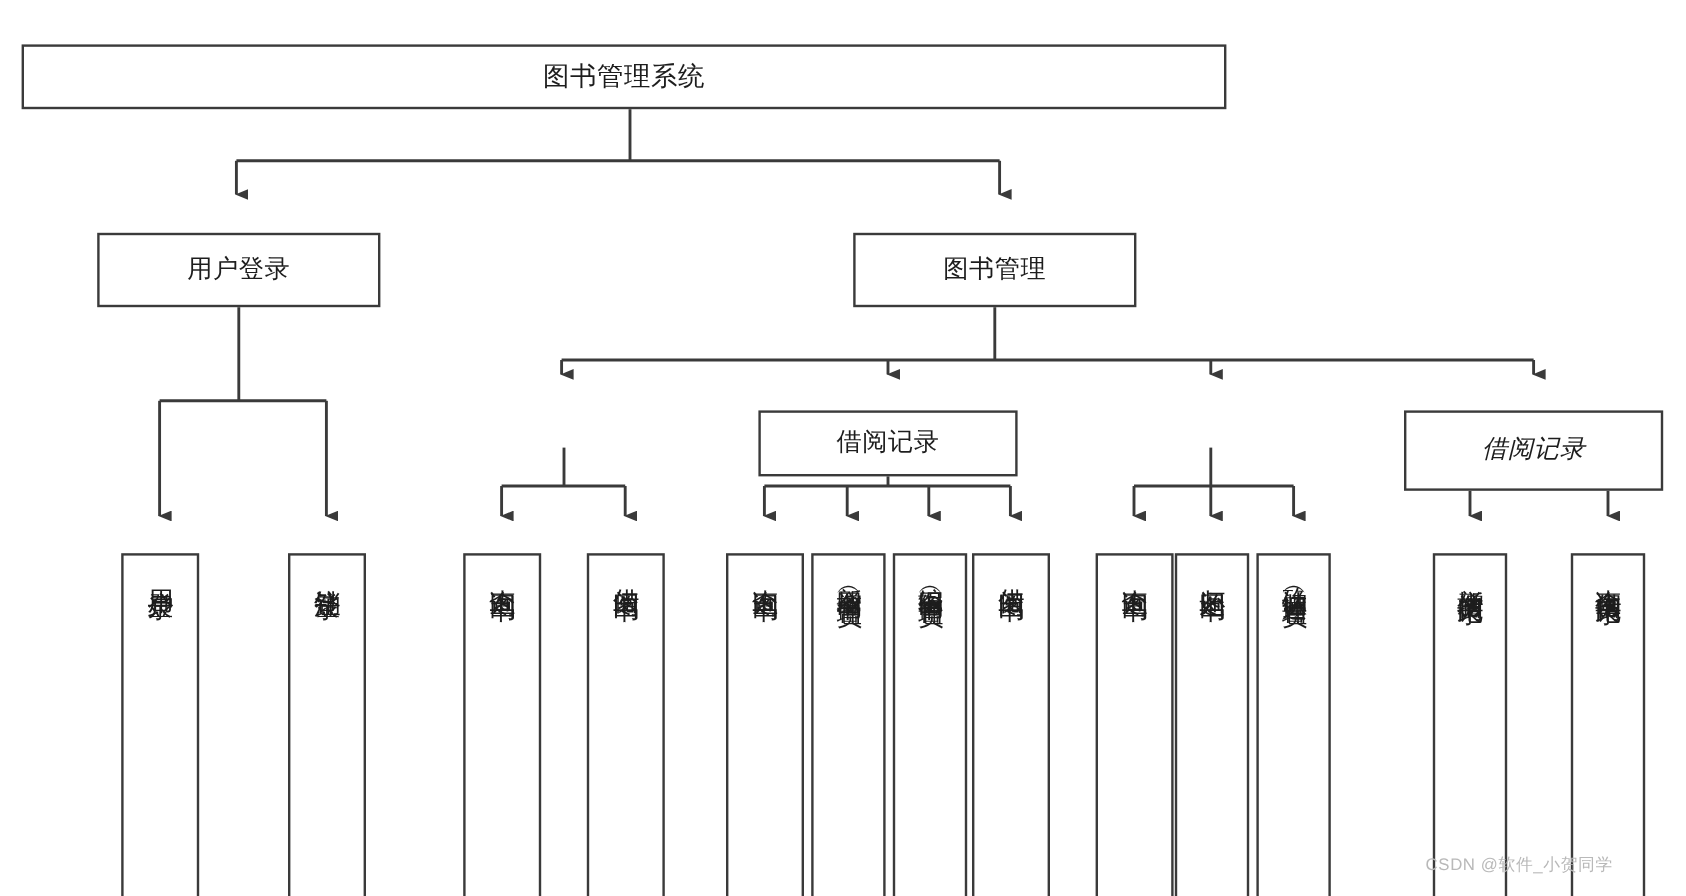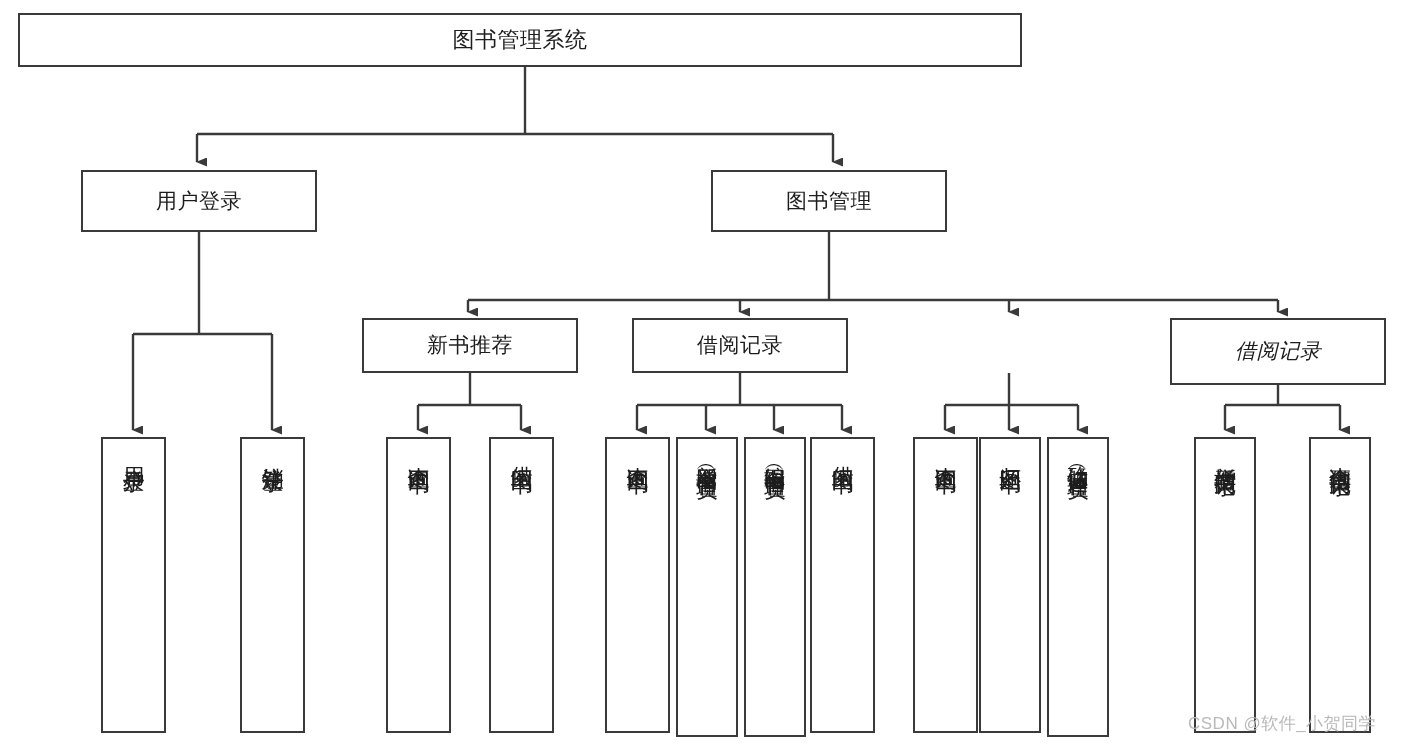--- a/index.html
+++ b/index.html
@@ -13,20 +13,21 @@
 
   .node{
     position:absolute;
     box-sizing:border-box;
     background:#ffffff;
     border:2px solid #3a3a3a;
     display:flex;
     align-items:center;
     justify-content:center;
     color:#1d1d1d;
+    margin-top:24px;
   }
   .node .lbl{
     display:block;
     text-align:center;
     line-height:1.18;
     letter-spacing:0.5px;
     white-space:pre;
   }
   .h-node .lbl{font-size:21px;}
   .root .lbl{font-size:22px;}
@@ -36,21 +37,21 @@
     text-orientation:upright;
     font-size:22px;
     line-height:1.12;
     letter-spacing:2px;
   }
   .v-node.tall .lbl{font-size:21px;}
 
   #watermark{
     position:absolute;
     left:1188px;top:712px;
-    font-size:17px;
+    font-size:14px;
     color:#b9b9b9;
     letter-spacing:0.5px;
     white-space:nowrap;
     pointer-events:none;
   }
 </style>
 </head>
 <body>
 
 <div id="stage">
@@ -109,23 +110,20 @@
     <span class="lbl">图书管理系统</span>
   </div>
 
   <div class="node h-node" style="left:81px;top:170px;width:236px;height:62px;">
     <span class="lbl">用户登录</span>
   </div>
   <div class="node h-node" style="left:711px;top:170px;width:236px;height:62px;justify-content:center;">
     <span class="lbl">图书管理</span>
   </div>
 
-  <div class="node h-node" style="left:362px;top:318px;width:216px;height:55px;">
-    <span class="lbl">新书推荐</span>
-  </div>
   <div class="node h-node" style="left:632px;top:318px;width:216px;height:55px;">
     <span class="lbl">借阅记录</span>
   </div>
   <div class="node h-node" style="left:1170px;top:318px;width:216px;height:67px;font-style:italic;">
     <span class="lbl">借阅记录</span>
   </div>
 
   <div class="node v-node" style="left:101px;top:437px;width:65px;height:296px;">
     <span class="lbl">用户登录</span>
   </div>

